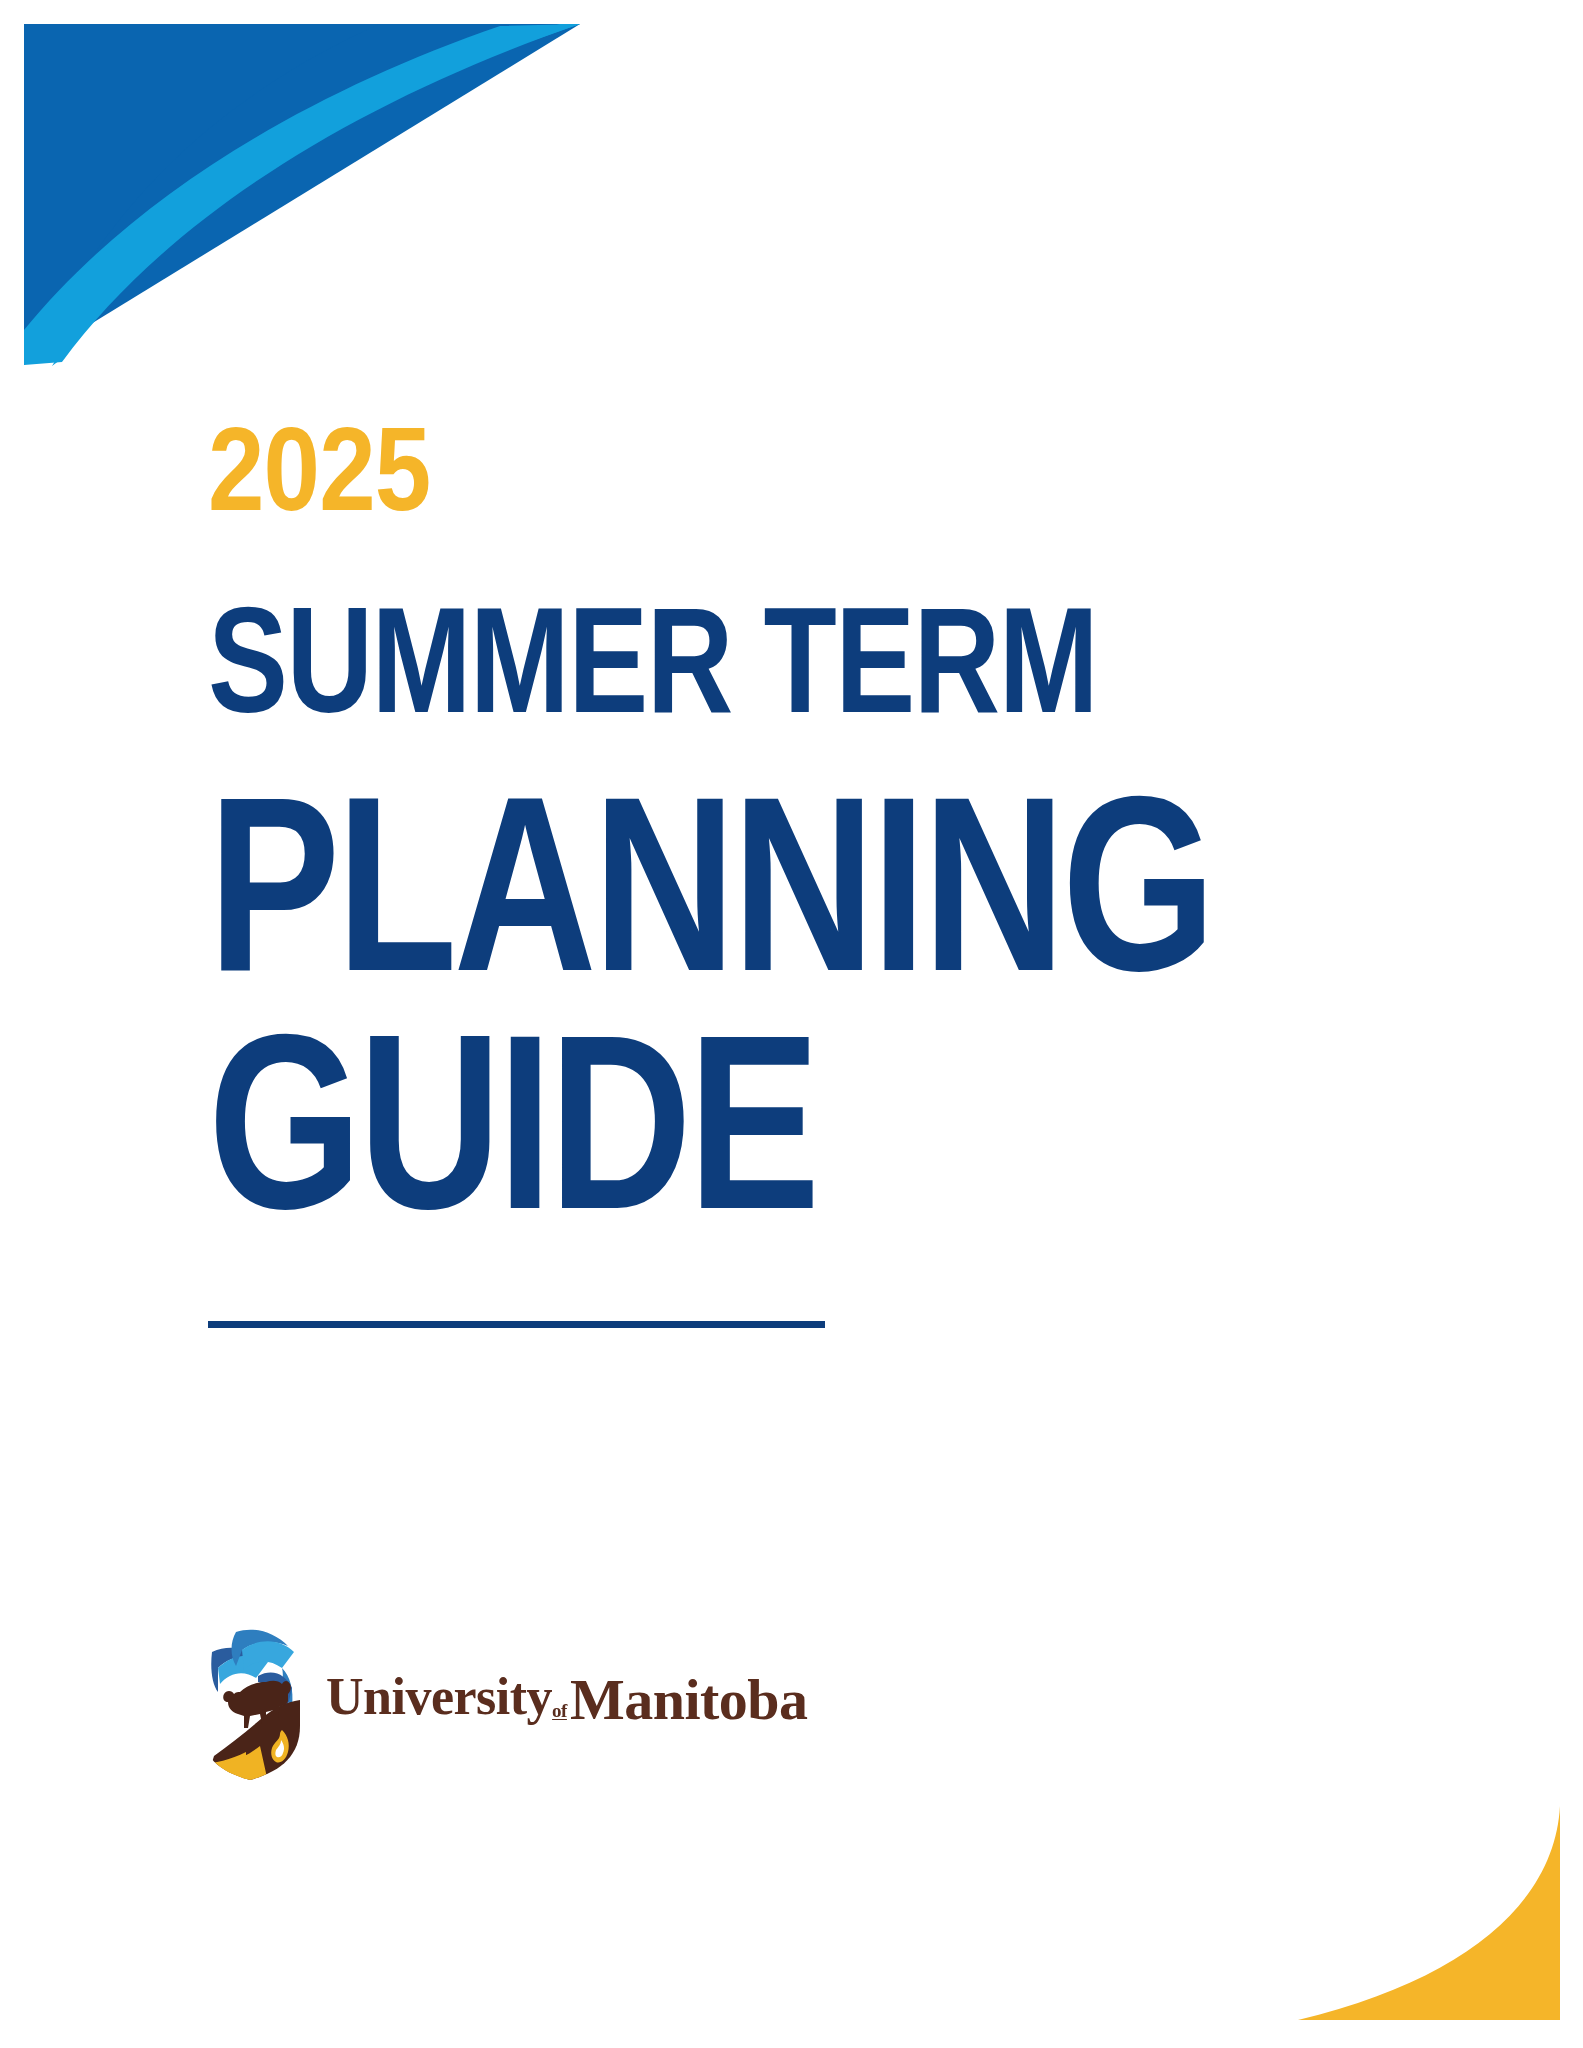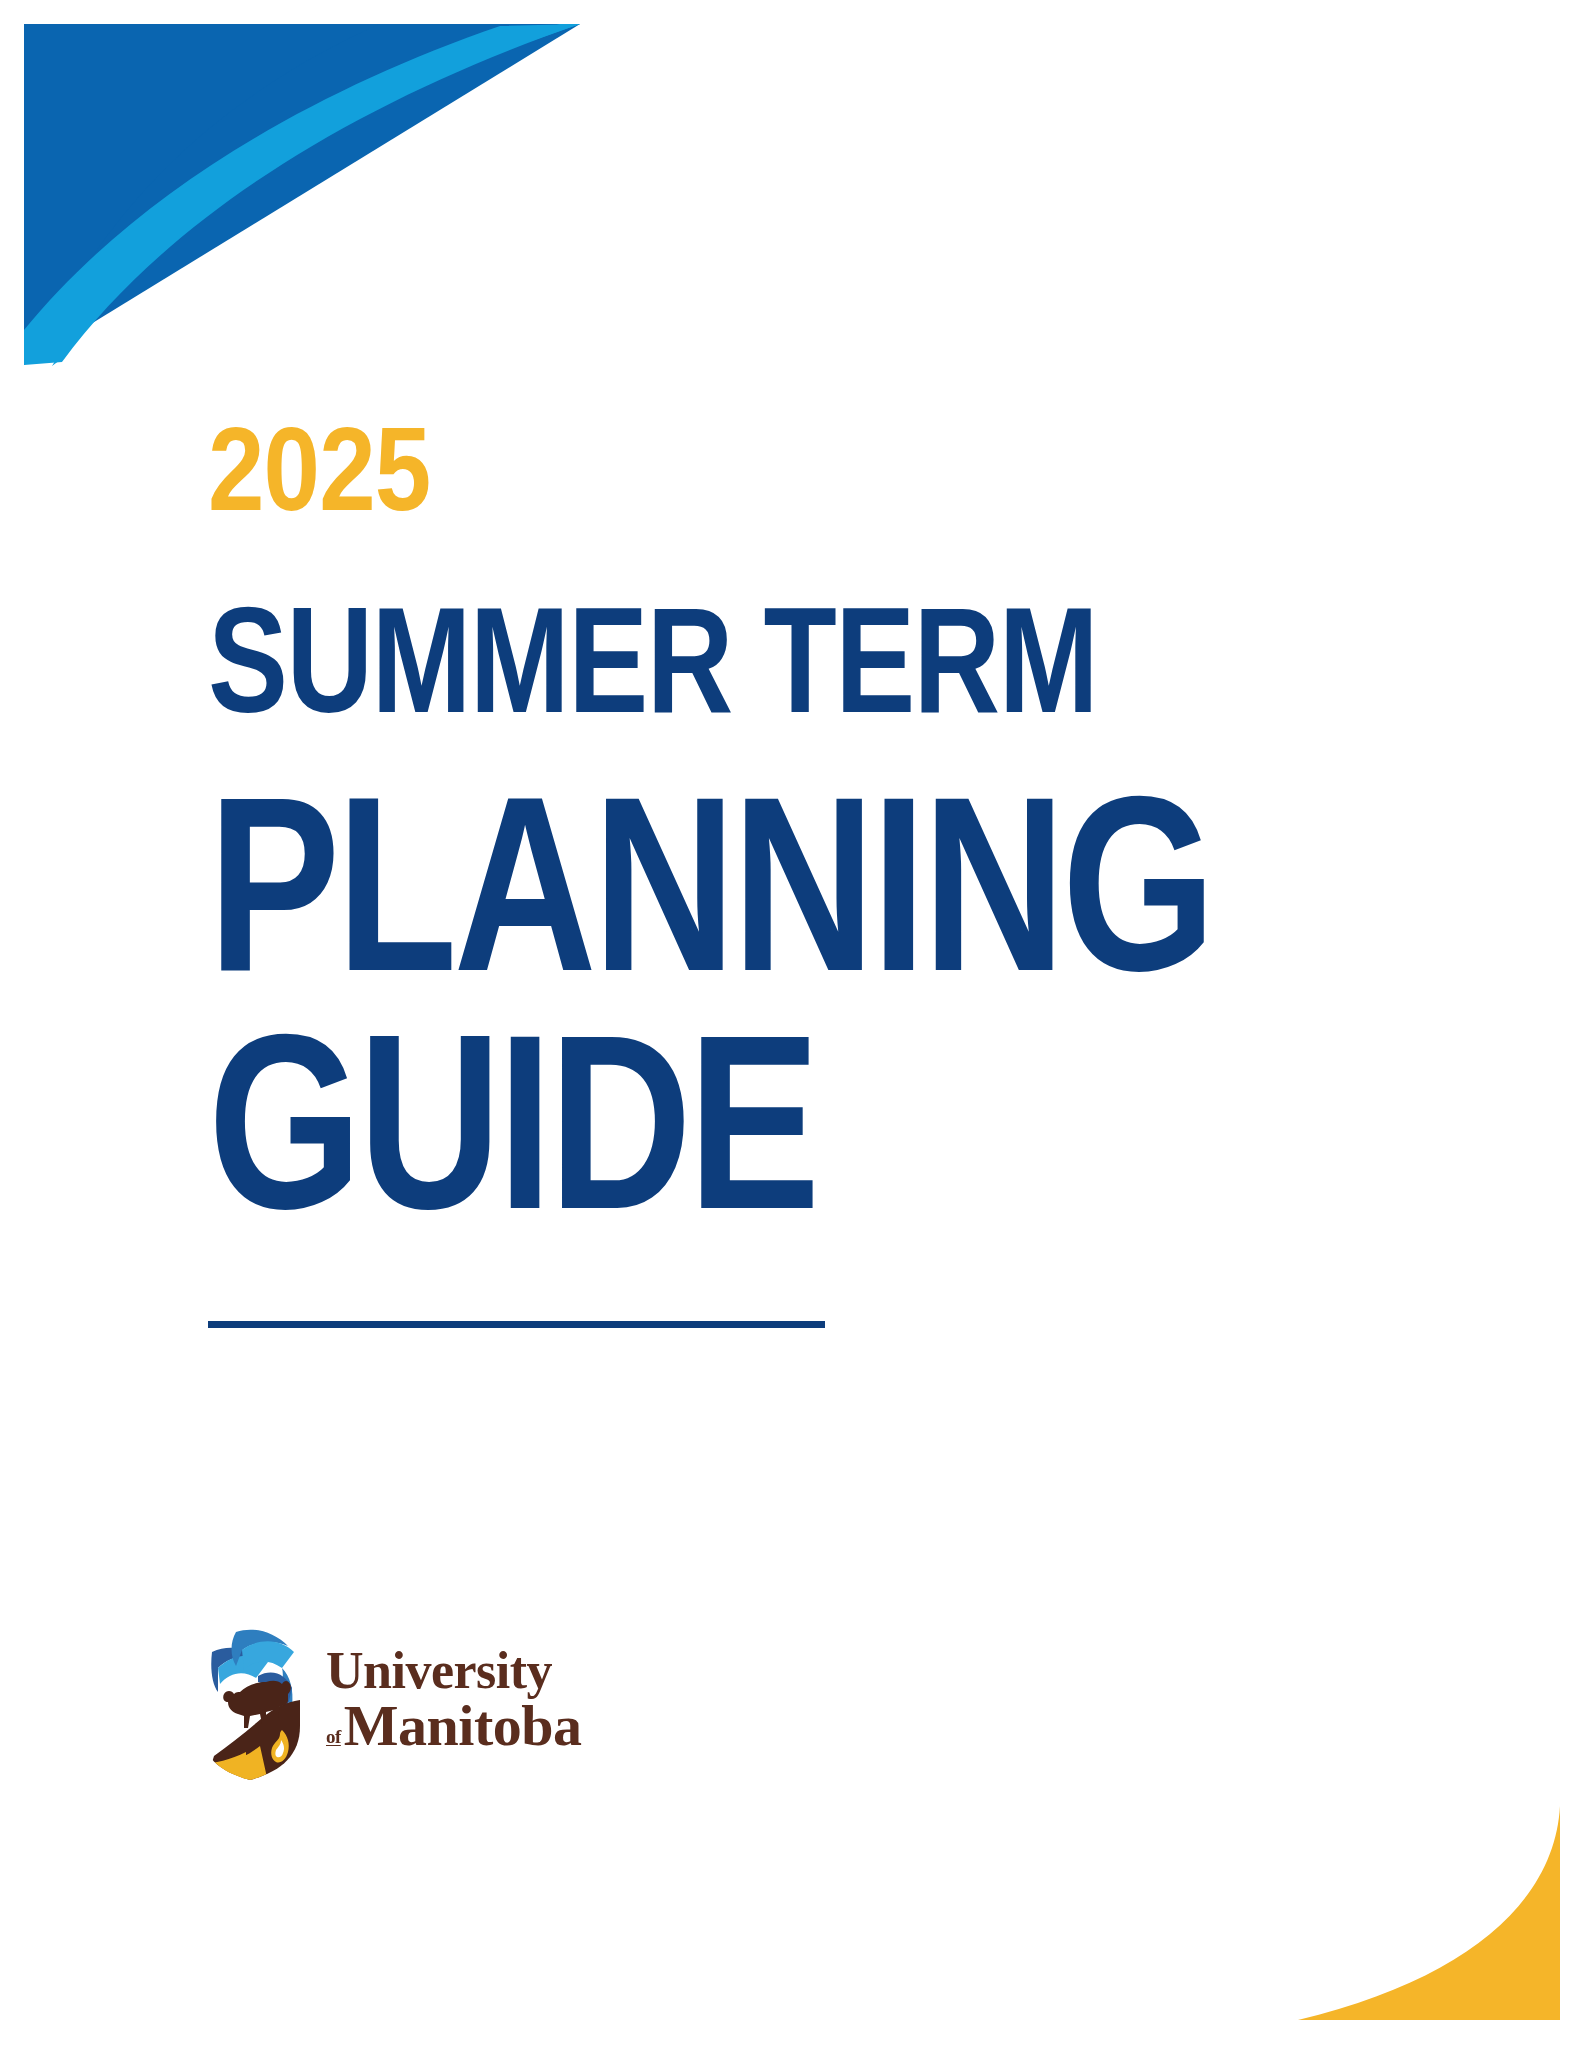--- a/index.html
+++ b/index.html
@@ -101,21 +101,21 @@
     align-items: center;
     gap: 22px;
   }
   .logo-shield {
     width: 108px;
     height: 164px;
     flex: none;
   }
   .logo-wordmark {
     display: flex;
-    flex-direction: column;
+    flex-direction: row;
     line-height: 1.0;
     color: #5A2D1E;
     font-family: "Liberation Serif", serif;
     font-weight: 700;
   }
   .wordmark-line1 {
     font-size: 52px;
     letter-spacing: -0.5px;
   }
   .wordmark-line2 {

